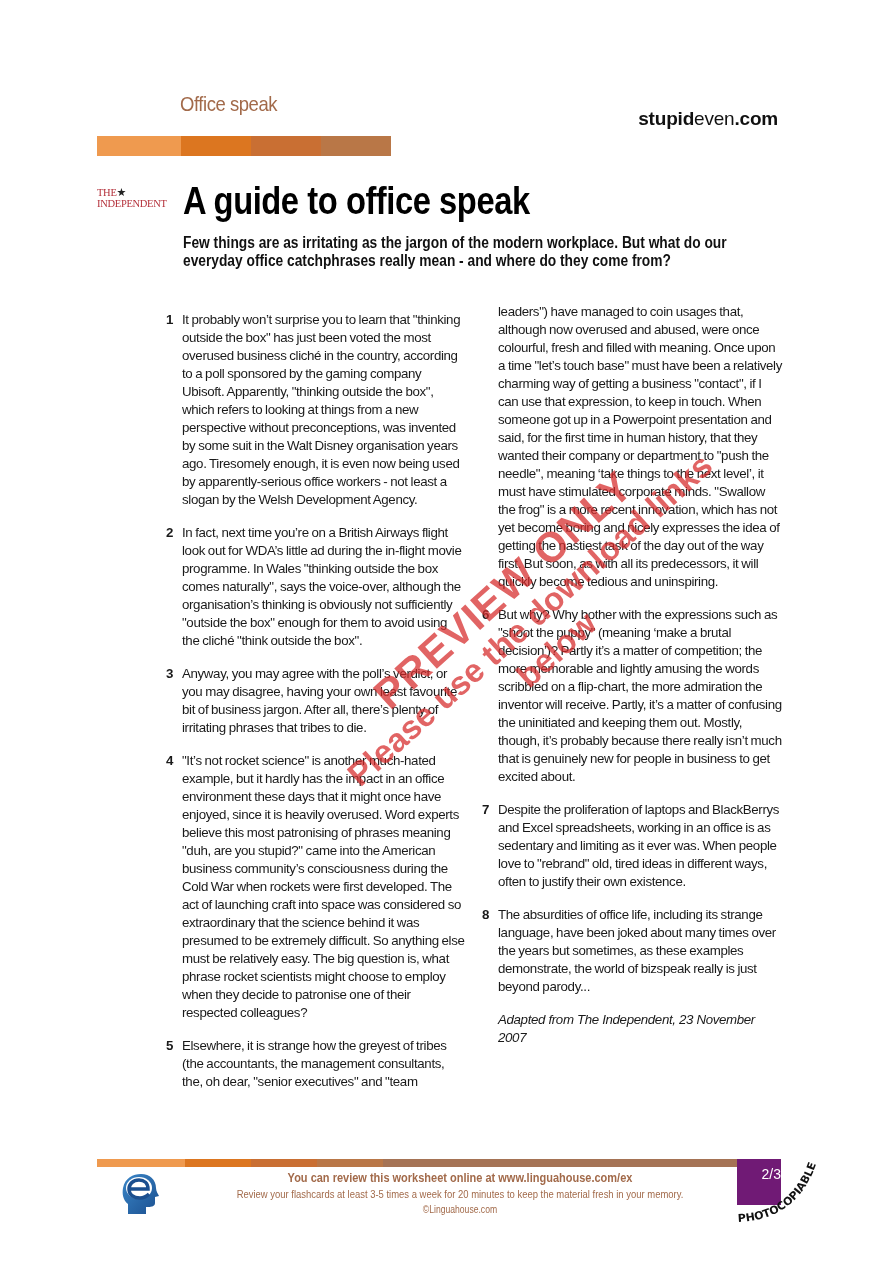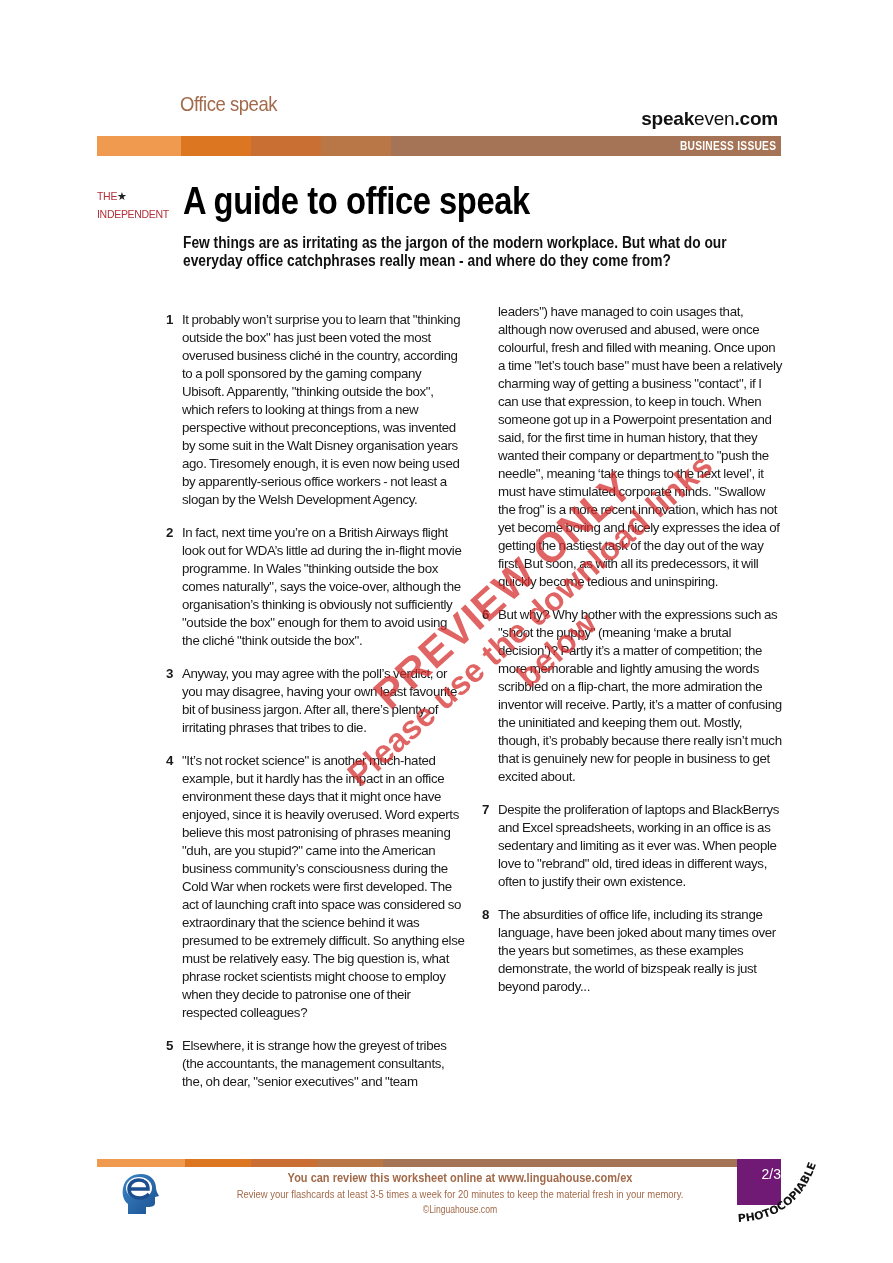--- a/index.html
+++ b/index.html
@@ -20,22 +20,22 @@
     .seg1 { width: 84px; background: #ef9a4f; }
     .seg2 { width: 70px; background: #dc7620; }
     .seg3 { width: 70px; background: #c96f33; }
     .seg4 { width: 70px; background: #b97747; }
     .seg5 { flex: 1; background: #a57355; position: relative; }
     .bar-label {
       position: absolute; right: 5px; top: 3px; color: #fff; font-weight: 700; font-size: 12px;
       letter-spacing: 0.3px; transform: scaleX(0.85); transform-origin: right center;
     }
     .indy-logo {
-      left: 97px; top: 187px; width: 84px; color: #b4303a; font-family: Liberation Sans, sans-serif;
-      font-size: 10.5px; line-height: 18px; letter-spacing: -0.3px;
+      left: 97px; top: 187px; width: 84px; color: #b4303a; font-family: Liberation Serif, serif;
+      font-size: 10.5px; line-height: 11px; letter-spacing: -0.3px;
     }
     .indy-logo .eagle { font-size: 11px; color: #222; }
     .headline {
       left: 183px; top: 180px; font-size: 38px; font-weight: 700; color: #000; letter-spacing: -0.5px;
       transform: scaleX(0.86); transform-origin: left center; white-space: nowrap;
     }
     .standfirst {
       left: 183px; top: 234px; width: 700px; font-size: 16px; font-weight: 700; line-height: 18px; color: #111;
       transform: scaleX(0.86); transform-origin: left top;
     }
@@ -76,29 +76,26 @@
     .foot-line3 {
       left: 300px; top: 1204px; width: 320px; text-align: center; font-size: 10px; color: #a26a4a;
       transform: scaleX(0.86); transform-origin: center;
     }
     .photocopiable { left: 730px; top: 1150px; width: 100px; height: 80px; }
   </style>
 </head>
 <body>
 
 <div class="abs section-title">Office speak</div>
-<div class="abs brand"><b>speak</b><span class="light">even</span><b>.com</b></div>
+<div class="abs brand"><b>stupid</b><span class="light">even</span><b>.com</b></div>
 <div class="abs bar">
   <div class="seg1"></div>
   <div class="seg2"></div>
   <div class="seg3"></div>
   <div class="seg4"></div>
-  <div class="seg5">
-    <span class="bar-label">BUSINESS ISSUES</span>
-  </div>
 </div>
 
 <div class="abs indy-logo">
   <div><span>THE</span><span class="eagle">★</span></div>
   <div>INDEPENDENT</div>
 </div>
 <div class="abs headline">A guide to office speak</div>
 <div class="abs standfirst">Few things are as irritating as the jargon of the modern workplace. But what do our everyday office catchphrases really mean - and where do they come from?</div>
 
 <div class="col col-left">
@@ -131,20 +128,21 @@
     <span class="text">But why? Why bother with the expressions such as "shoot the puppy" (meaning ‘make a brutal decision’)? Partly it’s a matter of competition; the more memorable and lightly amusing the words scribbled on a flip-chart, the more admiration the inventor will receive. Partly, it’s a matter of confusing the uninitiated and keeping them out. Mostly, though, it’s probably because there really isn’t much that is genuinely new for people in business to get excited about.</span>
   </div>
   <div class="para">
     <span class="num">7</span>
     <span class="text">Despite the proliferation of laptops and BlackBerrys and Excel spreadsheets, working in an office is as sedentary and limiting as it ever was. When people love to "rebrand" old, tired ideas in different ways, often to justify their own existence.</span>
   </div>
   <div class="para">
     <span class="num">8</span>
     <span class="text">The absurdities of office life, including its strange language, have been joked about many times over the years but sometimes, as these examples demonstrate, the world of bizspeak really is just beyond parody...</span>
   </div>
+  <div class="source">Adapted from The Independent, 23 November 2007</div>
 </div>
 
 <div class="abs watermark">
   <span class="wm1">PREVIEW ONLY</span>
   <span class="wm2">Please use the download links below</span>
 </div>
 
 <div class="abs foot-bar">
   <div class="fseg1"></div>
   <div class="fseg2"></div>

